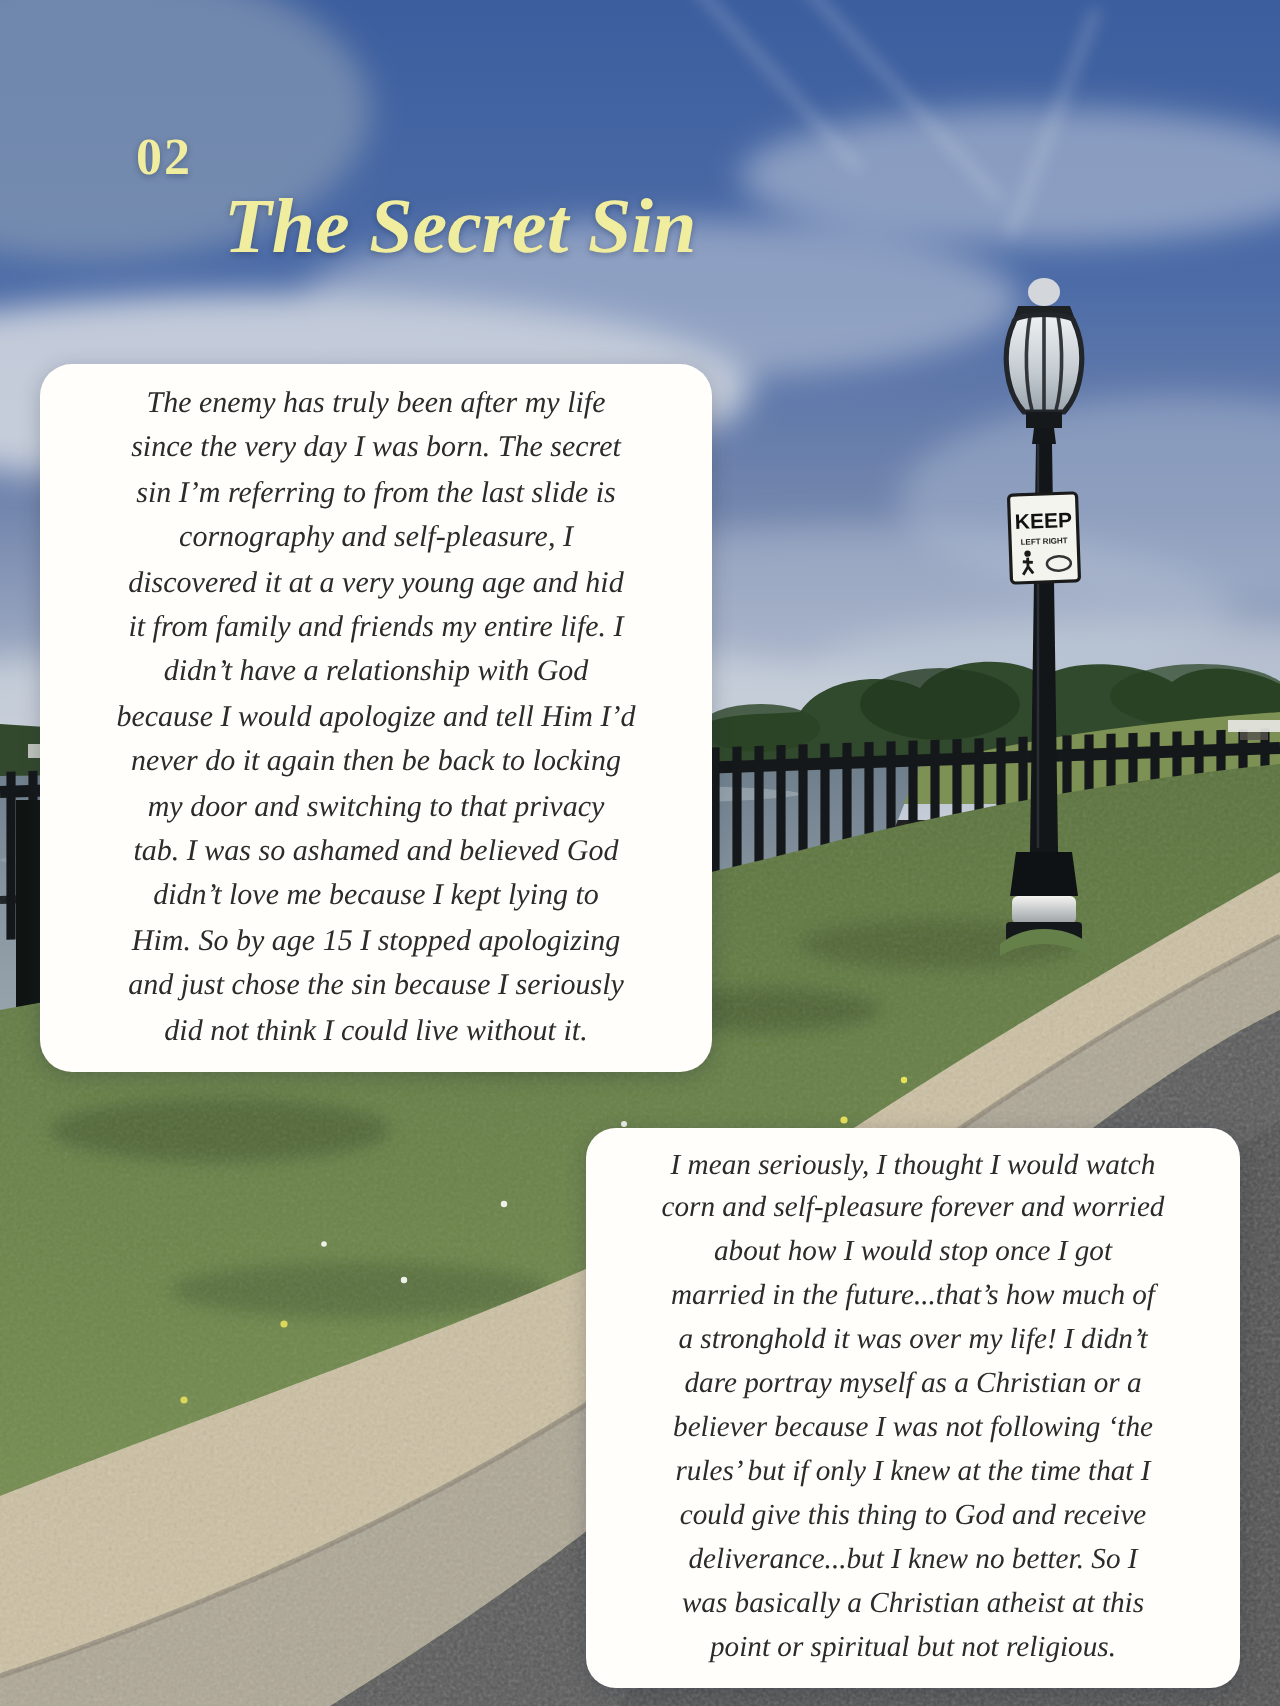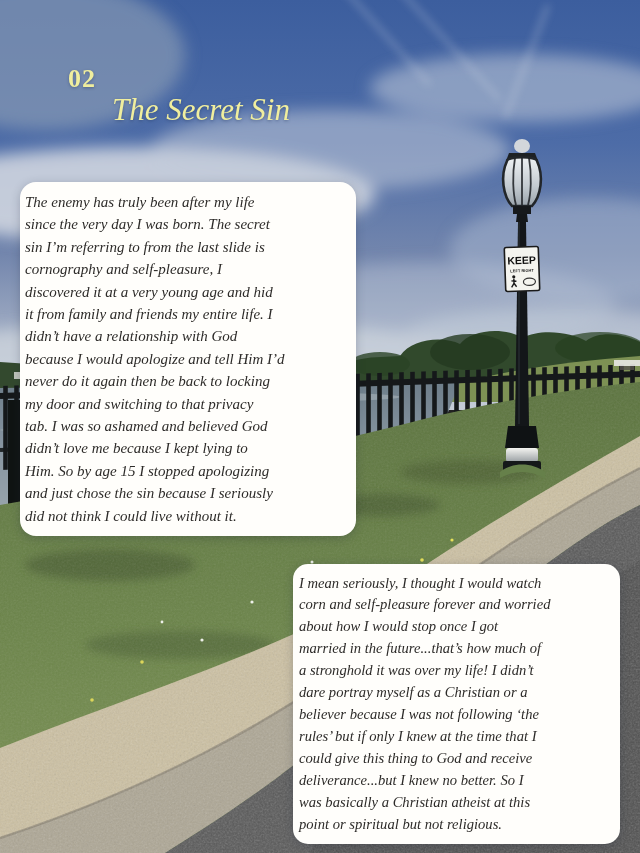--- a/index.html
+++ b/index.html
@@ -4,29 +4,29 @@
 <style>
   html,body{margin:0;padding:0;background:#222;}
   .canvas{
     position:relative;width:640px;height:853px;overflow:hidden;
     font-family:"Liberation Serif","DejaVu Serif",serif;
   }
   .photo{position:absolute;inset:0;display:block;}
   .title-block{position:absolute;left:68px;top:66px;color:#f0ee9e;
     text-shadow:0 1px 3px rgba(20,35,70,.35);z-index:3;}
   .page-number{font-weight:bold;font-size:26px;letter-spacing:1px;line-height:1;}
-  .page-title{font-weight:normal;font-style:italic;font-size:31px;line-height:1;
+  .page-title{font-weight:bold;font-style:italic;font-size:39px;line-height:1;
     margin:2px 0 0 44px;white-space:nowrap;}
   .card{
     position:absolute;background:#fffefb;border-radius:16px;z-index:2;
     box-shadow:0 2px 10px rgba(30,40,60,.25);
     color:#2d2b29;font-style:italic;overflow:hidden;
     display:flex;align-items:center;justify-content:center;
   }
-  .card p{margin:0;white-space:pre-line;width:100%;}
+  .card p{margin:0;white-space:pre-line;text-align:center;width:100%;}
   .card-1{left:20px;top:182px;width:326px;height:350px;padding:2px 5px;}
   .card-1 p{font-size:15px;line-height:22.4px;}
   .card-2{left:293px;top:564px;width:315px;height:272px;padding:4px 6px;border-radius:15px;}
   .card-2 p{font-size:14.6px;line-height:21.9px;}
 </style>
 </head>
 <body>
 
 <div class="canvas">
 

